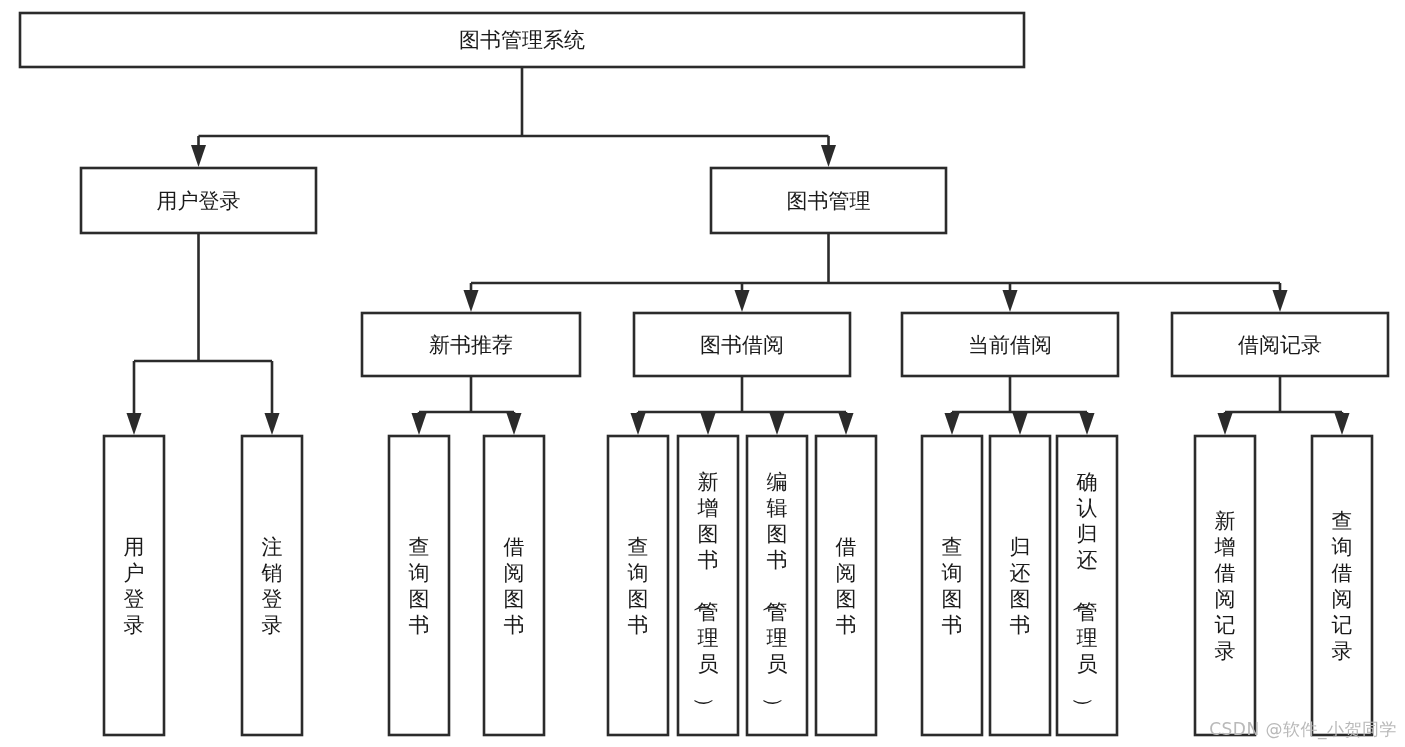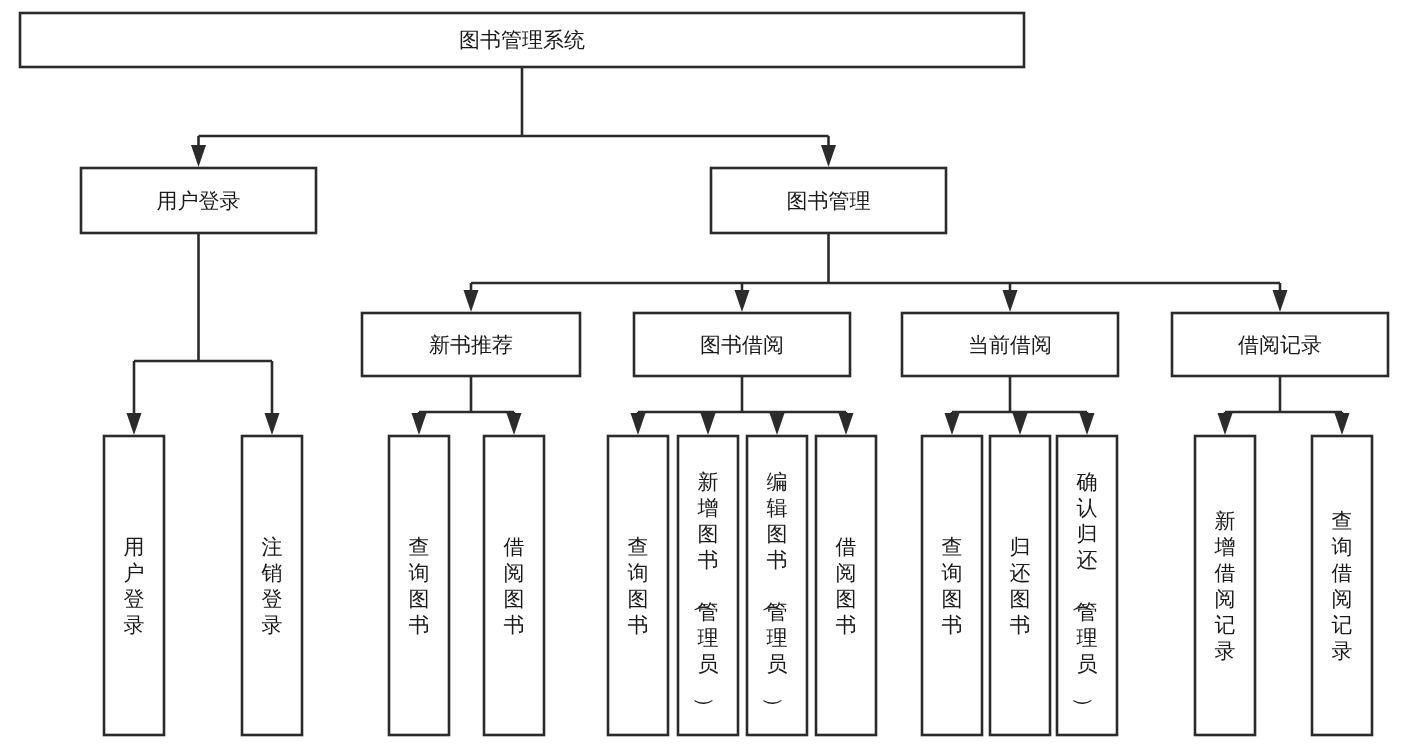--- a/index.html
+++ b/index.html
@@ -203,13 +203,14 @@
         <g>
           <rect class="node-rect" x="1195" y="436" width="60" height="299"></rect>
           <text class="node-label-v" x="1225" y="527.78"><tspan x="1225" dy="0">新</tspan><tspan x="1225" dy="26">增</tspan><tspan x="1225" dy="26">借</tspan><tspan x="1225" dy="26">阅</tspan><tspan x="1225" dy="26">记</tspan><tspan x="1225" dy="26">录</tspan></text>
         </g>
         <g>
           <rect class="node-rect" x="1312" y="436" width="60" height="299"></rect>
           <text class="node-label-v" x="1342" y="527.78"><tspan x="1342" dy="0">查</tspan><tspan x="1342" dy="26">询</tspan><tspan x="1342" dy="26">借</tspan><tspan x="1342" dy="26">阅</tspan><tspan x="1342" dy="26">记</tspan><tspan x="1342" dy="26">录</tspan></text>
         </g>
       </g>
   </svg>
+  <div class="watermark">CSDN @软件_小贺同学</div>
 </div>
 
 </body></html>

